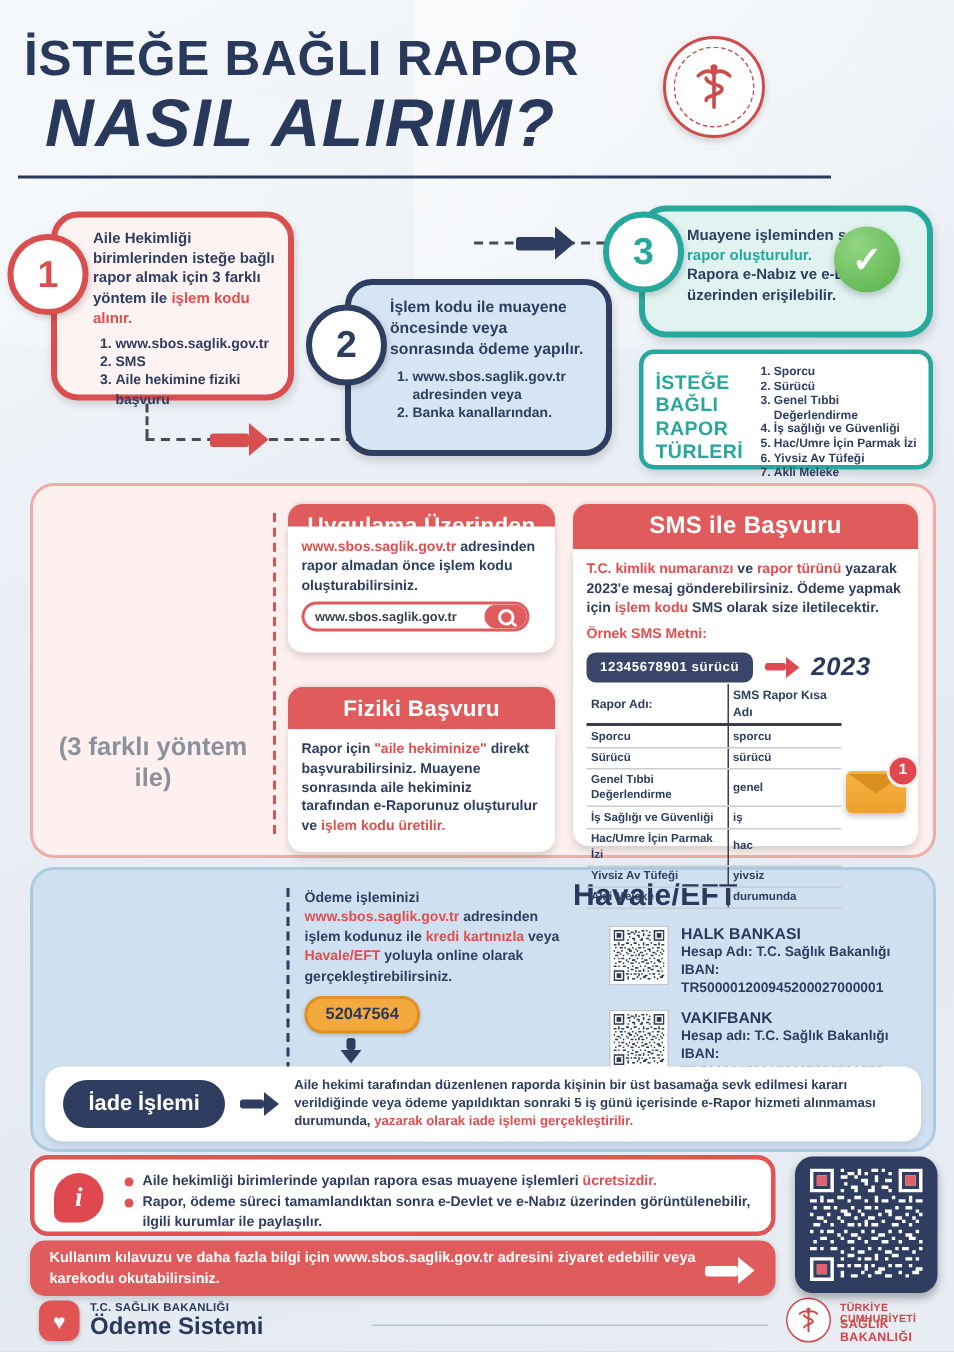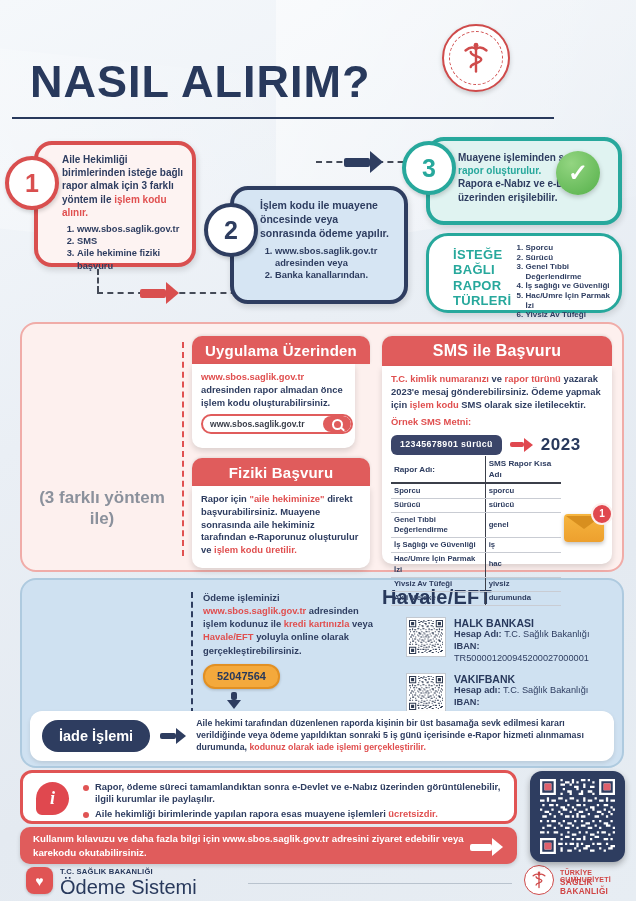--- a/index.html
+++ b/index.html
@@ -6,21 +6,21 @@
   .poster{position:relative;width:636px;height:901px;overflow:hidden;
     background:linear-gradient(155deg,#f5f8fb 0%,#eaeff5 38%,#e4eaf1 70%,#e7edf3 100%);
     font-family:"Liberation Sans",sans-serif;color:#2e3d60;}
   .bgstreak{position:absolute;top:-40px;right:-60px;width:420px;height:260px;
     background:linear-gradient(115deg,rgba(255,255,255,.55),rgba(255,255,255,0));transform:skewY(-9deg);}
   .bgstreak2{position:absolute;top:60px;left:-80px;width:380px;height:180px;
     background:linear-gradient(65deg,rgba(255,255,255,.35),rgba(255,255,255,0));transform:skewY(6deg);}
   .abs{position:absolute;}
   
   .t1{left:16px;top:20px;font-size:33px;font-weight:800;color:#28395c;letter-spacing:.5px;}
-  .t2{left:30px;top:56px;font-size:45px;font-weight:800;color:#28395c;letter-spacing:1px;}
+  .t2{left:30px;top:56px;font-size:45px;font-weight:800;color:#28395c;letter-spacing:1px;font-style:italic;}
   .rule{left:12px;top:117px;width:542px;height:2px;background:#28395c;}
   .logo{left:442px;top:24px;width:64px;height:64px;border-radius:50%;background:#fff;
     border:2px solid #cf4b4b;box-shadow:0 2px 5px rgba(0,0,0,.18);display:flex;align-items:center;justify-content:center;}
   .logo-ring{position:absolute;inset:5px;border:1px dashed #cf4b4b;border-radius:50%;}
   
   .stepnum{width:46px;height:46px;border-radius:50%;background:#fff;display:flex;align-items:center;
     justify-content:center;font-size:25px;font-weight:800;z-index:4;box-shadow:1px 2px 4px rgba(0,0,0,.18);}
   .n-red{border:4px solid #d94f4f;color:#d94f4f;}
   .n-navy{border:4px solid #2e3d60;color:#2e3d60;}
   .n-teal{border:4px solid #27a89c;color:#27a89c;}
@@ -30,22 +30,22 @@
   .b3{left:426px;top:137px;width:196px;height:88px;background:#e0f3f1;border:4px solid #27a89c;padding:10px 8px 6px 28px;box-sizing:border-box;}
   .stepp{font-size:10px;font-weight:700;line-height:1.32;color:#2e3d60;}
   .stepp2{font-size:10.5px;}
   .hl-red{color:#e04f4f;font-weight:800;}
   .hl-navy{font-weight:800;}
   .hl-teal{color:#27a89c;font-weight:800;}
   ol.steplist{margin:4px 0 0;padding-left:15px;font-size:9.3px;font-weight:600;line-height:1.32;color:#2e3d60;}
   .check{left:556px;top:151px;width:44px;height:44px;border-radius:50%;z-index:5;
     background:radial-gradient(circle at 35% 28%,#93d581,#55b04a);color:#fff;font-size:24px;font-weight:800;
     display:flex;align-items:center;justify-content:center;box-shadow:0 2px 5px rgba(0,0,0,.22);}
-  .typesbox{left:426px;top:233px;width:196px;height:80px;background:#fff;border:3px solid #27a89c;border-radius:22px;
-    box-sizing:border-box;display:flex;padding:7px 6px 4px 24px;box-shadow:1px 3px 6px rgba(0,0,0,.12);}
+  .typesbox{left:426px;top:233px;width:196px;height:80px;background:#fff;border:3px solid #27a89c;border-radius:10px;
+    box-sizing:border-box;display:flex;padding:7px 6px 4px 8px;box-shadow:1px 3px 6px rgba(0,0,0,.12);}
   .types-title{width:68px;color:#27a89c;font-weight:800;font-size:13px;line-height:1.18;letter-spacing:.3px;padding-top:4px;}
   ol.types{margin:0;padding-left:14px;font-size:8px;font-weight:600;line-height:1.2;color:#2e3d60;}
   
   .dash-v{border-left:2px dashed #454b58;width:0;}
   .dash-h{border-top:2px dashed #454b58;height:0;}
   .arrow{display:flex;align-items:center;z-index:3;}
   .arrow .bar{display:block;background:var(--c);border-radius:2px;}
   .arrow .head{display:block;width:0;height:0;border-top:var(--ht) solid transparent;
     border-bottom:var(--ht) solid transparent;border-left:var(--hl) solid var(--c);}
   .arrow-down{display:flex;flex-direction:column;align-items:center;z-index:3;}
@@ -65,21 +65,21 @@
   .spill{display:flex;align-items:center;background:#fff;border-radius:12px;overflow:hidden;height:20px;box-sizing:border-box;}
   .spill .sval{flex:1;padding:0 7px;font-size:8.6px;font-weight:800;color:#3a3f4a;white-space:nowrap;}
   .spill .scap{width:28px;align-self:stretch;border-radius:10px;display:flex;align-items:center;justify-content:center;}
   .spill-red{border:2px solid #e05c5c;}
   .spill-red .scap{background:#e05c5c;}
   .spill-navy{border:2px solid #2e3d60;}
   .spill-navy .scap{background:#2e3d60;}
   .mag{width:7px;height:7px;border:2px solid #fff;border-radius:50%;position:relative;display:block;}
   .mag::after{content:"";position:absolute;width:5px;height:2px;background:#fff;transform:rotate(42deg);right:-4px;bottom:-2px;border-radius:1px;}
   .smspill{display:inline-block;background:#3b4569;color:#fff;border-radius:6px;padding:4px 9px;font-size:8.8px;font-weight:700;letter-spacing:.4px;}
-  .shortcode{font-size:17px;font-weight:800;color:#28395c;letter-spacing:.5px;}
+  .shortcode{font-size:17px;font-weight:800;color:#28395c;letter-spacing:.5px;font-style:italic;}
   table.smstable{width:170px;border-collapse:collapse;margin-top:0;}
   table.smstable th{font-size:8.1px;font-weight:800;color:#2e3d60;text-align:left;border-bottom:2px solid #3b3f4a;padding:2px 3px;}
   table.smstable td{font-size:7.7px;font-weight:600;color:#2e3d60;border-bottom:1px solid #c9ccd3;padding:1.5px 3px;}
   table.smstable td+td,table.smstable th+th{border-left:1.5px solid #3b3f4a;}
   .env{position:absolute;right:8px;top:148px;width:40px;height:28px;background:linear-gradient(180deg,#f6b53f,#eda02e);
     border-radius:4px;box-shadow:0 2px 4px rgba(0,0,0,.25);}
   .env::before{content:"";position:absolute;left:2px;top:2px;border-left:18px solid transparent;border-right:18px solid transparent;border-top:13px solid #d88f1f;}
   .envbadge{position:absolute;right:-9px;top:-11px;width:18px;height:18px;border-radius:50%;background:#e0484f;color:#fff;
     font-size:10px;font-weight:800;display:flex;align-items:center;justify-content:center;border:2px solid #fdf0ee;box-sizing:content-box;}
   
@@ -88,21 +88,21 @@
   .oddash{left:191px;top:592px;height:122px;border-left:2px dashed #2e3d60;}
   .odmid{left:203px;top:591px;width:172px;font-size:9.4px;font-weight:600;line-height:1.4;color:#2e3d60;}
   .codepill{display:inline-block;background:#f4a93c;border:2px solid #e29023;border-radius:12px;padding:3px 12px;
     color:#28395c;font-weight:800;font-size:11px;margin-top:7px;box-shadow:0 1px 3px rgba(0,0,0,.2);}
   .odright{left:382px;top:586px;width:232px;}
   .havtitle{font-size:20px;font-weight:800;color:#28395c;letter-spacing:.2px;}
   .bank{display:flex;gap:8px;margin-top:8px;align-items:flex-start;padding-left:24px;}
   .qrtile{width:40px;height:40px;background:#fff;border:1px solid #c2c8d0;box-sizing:border-box;padding:2px;flex:0 0 auto;}
   .bankname{font-size:10.5px;font-weight:800;color:#28395c;}
   .bankline{font-size:9.2px;font-weight:600;color:#2e3d60;line-height:1.3;}
-  .bankline b{font-weight:400;text-align:center;}
+  .bankline b{font-weight:700;text-align:center;}
   .iadebar{left:30px;top:711px;width:584px;height:50px;background:#fff;border-radius:12px;display:flex;align-items:center;
     gap:10px;padding:0 12px;box-sizing:border-box;box-shadow:0 2px 4px rgba(0,0,0,.1);}
   .iadepill{background:#2e3d60;color:#fff;font-weight:800;font-size:14.5px;padding:8px 17px;border-radius:17px;white-space:nowrap;}
   .iadetext{font-size:8.8px;font-weight:700;line-height:1.35;color:#2e3d60;flex:1;}
   
   .infobox{left:20px;top:770px;width:497px;height:54px;background:#fff;border:3px solid #e05454;border-radius:12px;box-sizing:border-box;}
   .infoicon{position:absolute;left:13px;top:9px;width:33px;height:33px;border-radius:50% 50% 50% 6px;background:#e0484f;
     color:#fff;font-weight:800;font-size:18px;font-style:italic;display:flex;align-items:center;justify-content:center;
     font-family:"Liberation Serif",serif;}
   .bullets{position:absolute;left:60px;top:6px;width:426px;}
@@ -111,21 +111,21 @@
   .banner{left:20px;top:827px;width:497px;height:37px;background:#e05c5c;border-radius:10px;color:#fff;
     padding:5px 40px 5px 13px;font-size:9.7px;font-weight:700;line-height:1.45;box-sizing:border-box;box-shadow:0 2px 4px rgba(0,0,0,.15);}
   .banner b{font-weight:800;}
   .bigqr{left:530px;top:771px;width:95px;height:91px;background:#2e3d60;border-radius:12px;padding:8px;box-sizing:border-box;
     box-shadow:0 3px 6px rgba(0,0,0,.3);z-index:6;}
   .bigqr svg{width:100%;height:100%;display:block;}
   
   .flogo{left:26px;top:867px;width:27px;height:27px;background:#e05454;border-radius:8px;display:flex;align-items:center;
     justify-content:center;color:#fff;font-size:14px;box-shadow:0 1px 3px rgba(0,0,0,.2);}
   .fl1{left:60px;top:867px;font-size:7.6px;font-weight:800;color:#28395c;letter-spacing:.2px;}
-  .fl2{left:60px;top:876px;font-size:20px;font-weight:400;color:#28395c;}
+  .fl2{left:60px;top:876px;font-size:16px;font-weight:700;color:#28395c;}
   .fline{left:248px;top:883px;width:264px;height:1px;background:#b9c3ce;}
   .femblem{left:524px;top:865px;width:30px;height:30px;border-radius:50%;background:#fff;border:1.5px solid #cf4b4b;
     display:flex;align-items:center;justify-content:center;box-sizing:border-box;}
   .fr1{left:560px;top:869px;font-size:7px;font-weight:700;color:#d04545;letter-spacing:.2px;}
   .fr2{left:560px;top:878px;font-size:8.2px;font-weight:800;color:#d04545;letter-spacing:.3px;}
 </style>
 </head>
 <body>
 
 <svg width="0" height="0" style="position:absolute">
@@ -142,20 +142,21 @@
       <path d="M8.5 8c0 3 7 2.5 7 5s-7 2.5-7 5"></path>
       <path d="M5 7q4-3.5 7-1 M19 7q-4-3.5-7-1"></path>
     </g>
   </defs>
 </svg>
 
 <div class="poster">
   <div class="bgstreak"></div>
   <div class="bgstreak2"></div>
 
+  <div class="abs t1">İSTEĞE BAĞLI RAPOR</div>
   <div class="abs t2">NASIL ALIRIM?</div>
   <div class="abs rule"></div>
   <div class="abs logo">
     <span class="logo-ring"></span>
     <svg width="36" height="36" viewBox="0 0 24 24">
         <use href="#cadu"></use>
       </svg>
   </div>
 
   <div class="abs stepnum n-red" style="left:5px;top:156px;">
@@ -215,21 +216,21 @@
       <li>Yivsiz Av Tüfeği</li>
       <li>Akli Meleke</li>
     </ol>
   </div>
 
   <div class="abs ikbox"></div>
   <div class="abs iksub">(3 farklı yöntem ile)</div>
   <div class="abs ikdash"></div>
 
   <div class="abs cardhead" style="left:192px;top:336px;width:178px;height:28px;font-size:15px;">Uygulama Üzerinden</div>
-  <div class="abs cardbody" style="left:192px;top:364px;width:163px;height:84px;">
+  <div class="abs cardbody" style="left:192px;top:351px;width:178px;height:84px;">
     <span class="linkred">www.sbos.saglik.gov.tr</span><span> adresinden rapor almadan önce işlem kodu oluşturabilirsiniz.</span>
     <div class="spill spill-red" style="width:152px;margin-top:5px;">
       <span class="sval">www.sbos.saglik.gov.tr</span>
       <span class="scap">
           <span class="mag"></span>
         </span>
     </div>
   </div>
 
   <div class="abs cardhead" style="left:192px;top:458px;width:178px;height:28px;font-size:15px;">Fiziki Başvuru</div>
@@ -336,30 +337,30 @@
         <div class="bankline"><span>IBAN:</span> <b>TR500001500158007356781973</b></div>
       </div>
     </div>
   </div>
   <div class="abs iadebar">
     <span class="iadepill">İade İşlemi</span>
     <span class="arrow" style="--c:#2e3d60;--hl:10px;--ht:8px;">
         <span class="bar" style="width:16px;height:6px;"></span>
         <span class="head"></span>
       </span>
-    <span class="iadetext"><span>Aile hekimi tarafından düzenlenen raporda kişinin bir üst basamağa sevk edilmesi kararı verildiğinde veya ödeme yapıldıktan sonraki 5 iş günü içerisinde e-Rapor hizmeti alınmaması durumunda, </span><span class="linkred">kodunuz olarak iade işlemi gerçekleştirilir.</span></span>
+    <span class="iadetext"><span>Aile hekimi tarafından düzenlenen raporda kişinin bir üst basamağa sevk edilmesi kararı verildiğinde veya ödeme yapıldıktan sonraki 5 iş günü içerisinde e-Rapor hizmeti alınmaması durumunda, </span><span class="linkred">yazarak olarak iade işlemi gerçekleştirilir.</span></span>
   </div>
 
   <div class="abs infobox">
     <span class="infoicon">
         <span>i</span>
       </span>
     <div class="bullets">
+      <div class="brow"><span class="dot"></span><span>Aile hekimliği birimlerinde yapılan rapora esas muayene işlemleri </span><span class="linkred">ücretsizdir.</span></div>
       <div class="brow"><span class="dot"></span><span>Rapor, ödeme süreci tamamlandıktan sonra e-Devlet ve e-Nabız üzerinden görüntülenebilir, ilgili kurumlar ile paylaşılır.</span></div>
-      <div class="brow"><span class="dot"></span><span>Aile hekimliği birimlerinde yapılan rapora esas muayene işlemleri </span><span class="linkred">ücretsizdir.</span></div>
     </div>
   </div>
 
   <div class="abs banner">
     <span>Kullanım kılavuzu ve daha fazla bilgi için </span><b>www.sbos.saglik.gov.tr</b><span> adresini ziyaret edebilir veya karekodu okutabilirsiniz.</span>
     <span class="arrow" style="position:absolute;right:14px;top:11px;--c:#fff;--hl:11px;--ht:9px;">
         <span class="bar" style="width:22px;height:7px;"></span>
         <span class="head"></span>
       </span>
   </div>

